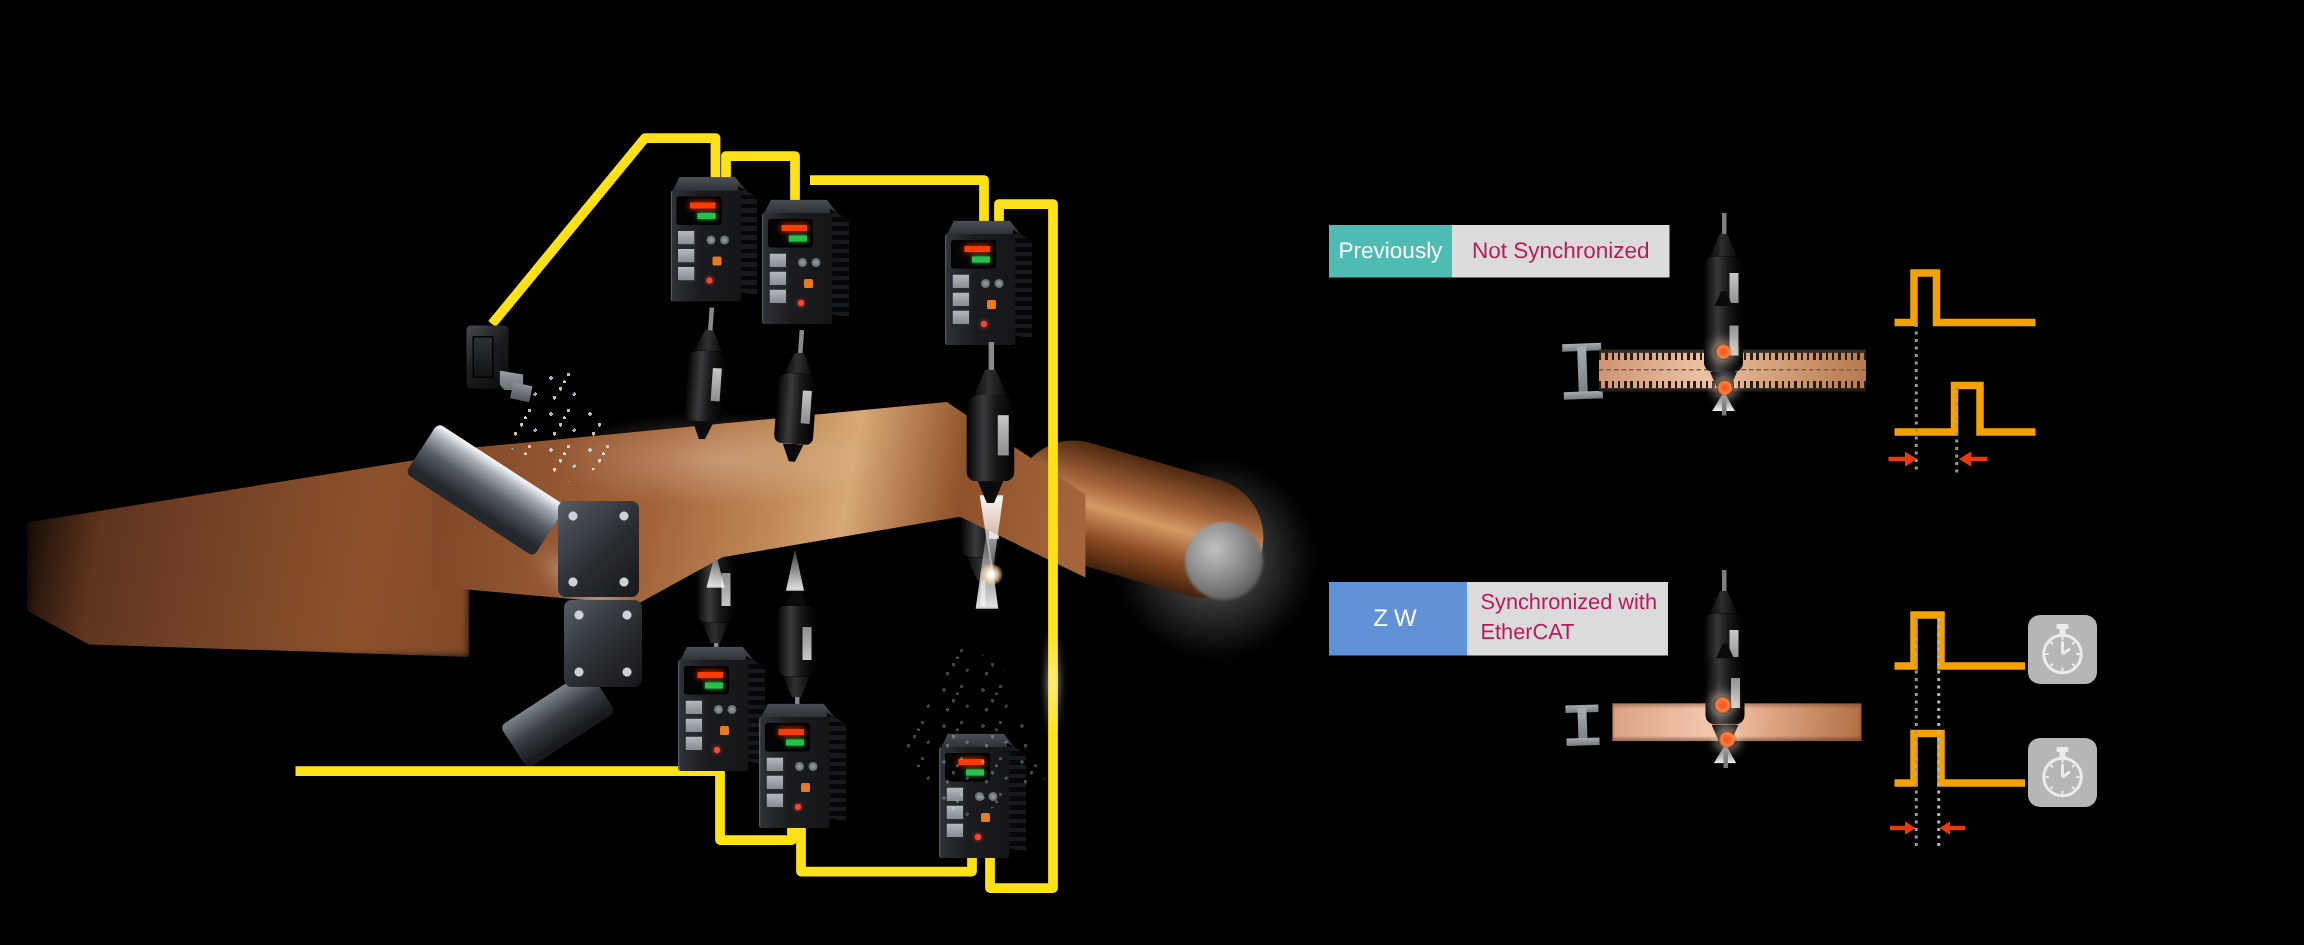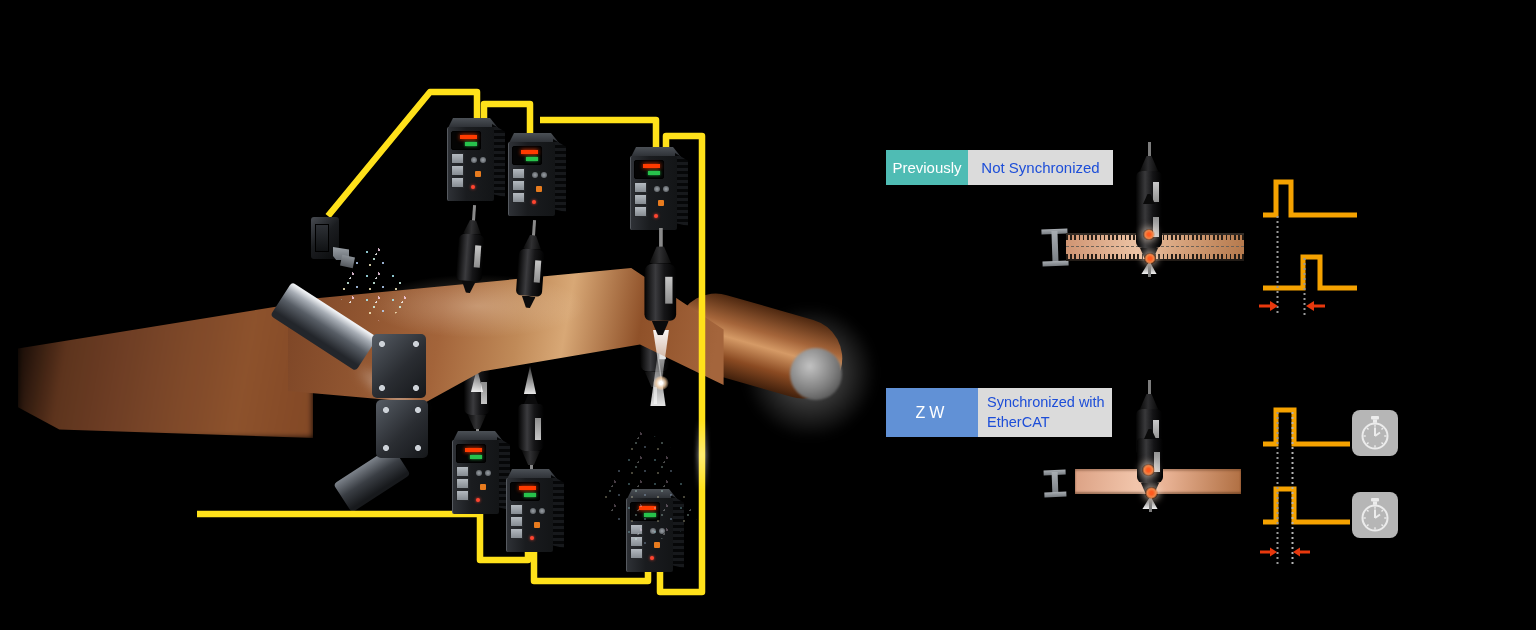--- a/index.html
+++ b/index.html
@@ -113,21 +113,21 @@
   .spot{z-index:13;border-radius:50%;pointer-events:none;
     background:radial-gradient(circle,#fff 15%,rgba(255,214,170,.75) 45%,rgba(255,170,110,0) 75%);}
 
   
   .cables{left:0;top:0;width:1536px;height:630px;z-index:14;pointer-events:none;}
   .cable-hl{left:697px;top:420px;width:10px;height:70px;z-index:14;opacity:.4;
     background:linear-gradient(rgba(255,255,255,0),#fff,rgba(255,255,255,0));filter:blur(2px);}
 
   
   .chip{position:absolute;display:flex;align-items:center;justify-content:center;z-index:20;
-    font-size:15px;color:#1d4ed8;}
+    font-size:15px;color:#be185d;}
   .chip.tag-prev{left:886px;top:150px;width:82px;height:35px;background:#4FBCB4;color:#fff;}
   .chip.title-prev{left:968px;top:150px;width:145px;height:35px;background:#DBDBDB;}
   .chip.tag-zw{left:886px;top:388px;width:92px;height:49px;background:#6191D6;color:#fff;
     font-size:16px;letter-spacing:4px;}
   .chip.title-zw{left:978px;top:388px;width:134px;height:49px;background:#DBDBDB;
     flex-direction:column;align-items:flex-start;justify-content:center;padding-left:9px;box-sizing:border-box;
     font-size:14.5px;line-height:1.32;}
 
   
   .pstrip{position:absolute;z-index:20;}

